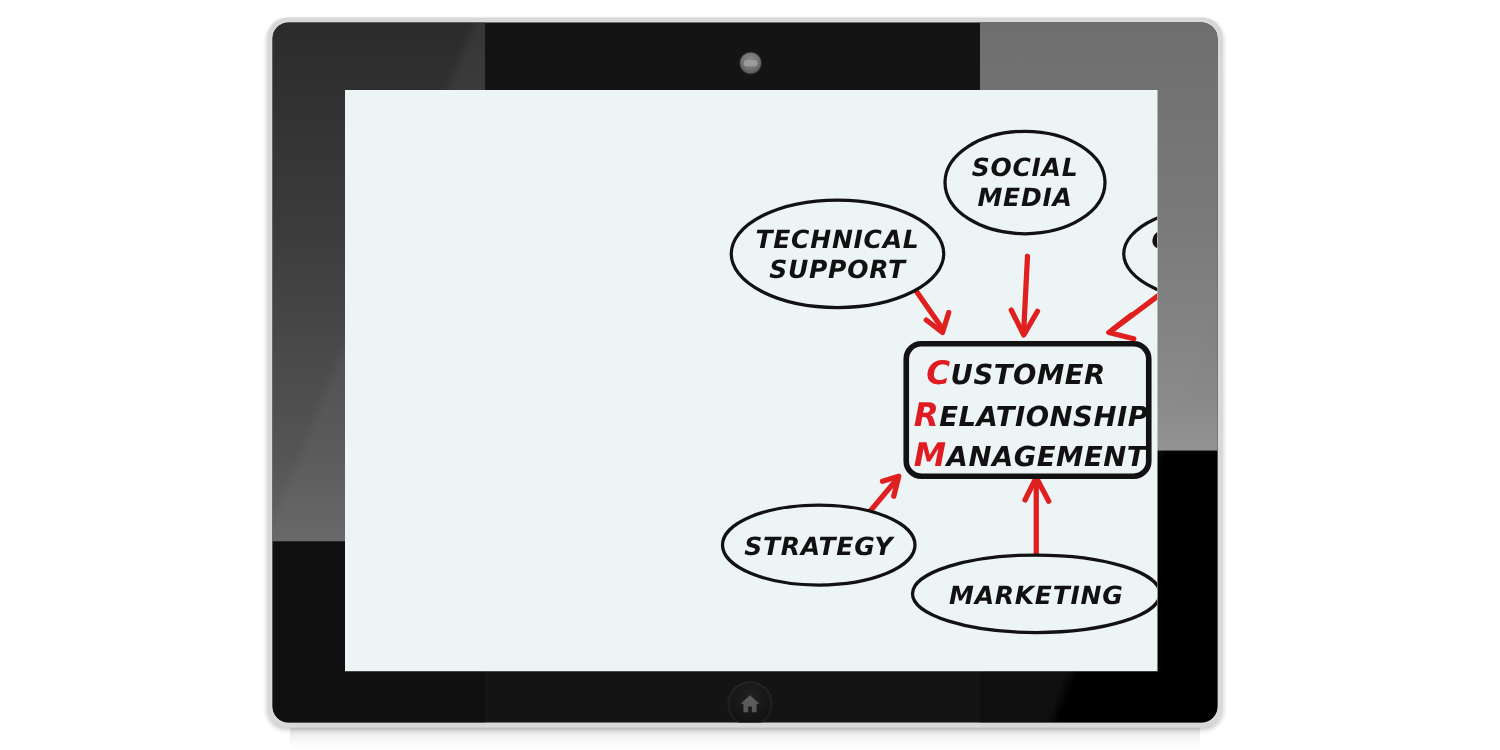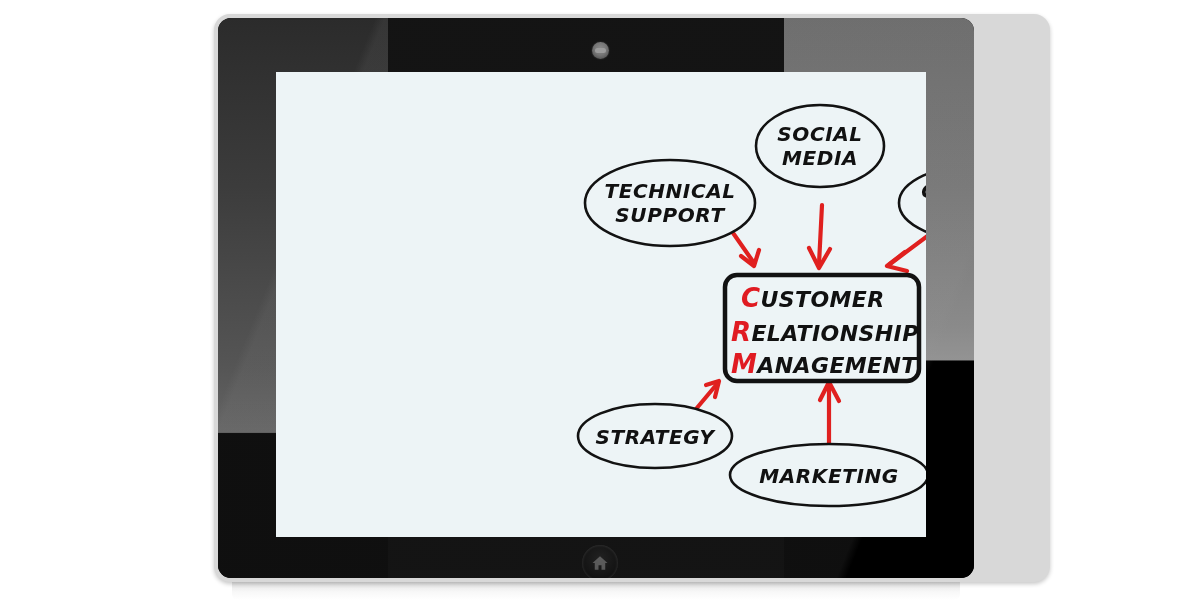--- a/index.html
+++ b/index.html
@@ -19,21 +19,21 @@
     width: 1200px;
     height: 600px;
     background: #ffffff;
   }
 
   
   #tablet {
     position: absolute;
     left: 214px;
     top: 14px;
-    width: 836px;
+    width: 764px;
     height: 568px;
     border-radius: 16px;
     background: #d8d8d8;
     box-shadow: 0 2px 4px rgba(0,0,0,0.22);
   }
   #tablet-bezel {
     position: absolute;
     left: 4px;
     top: 4px;
     width: 756px;

